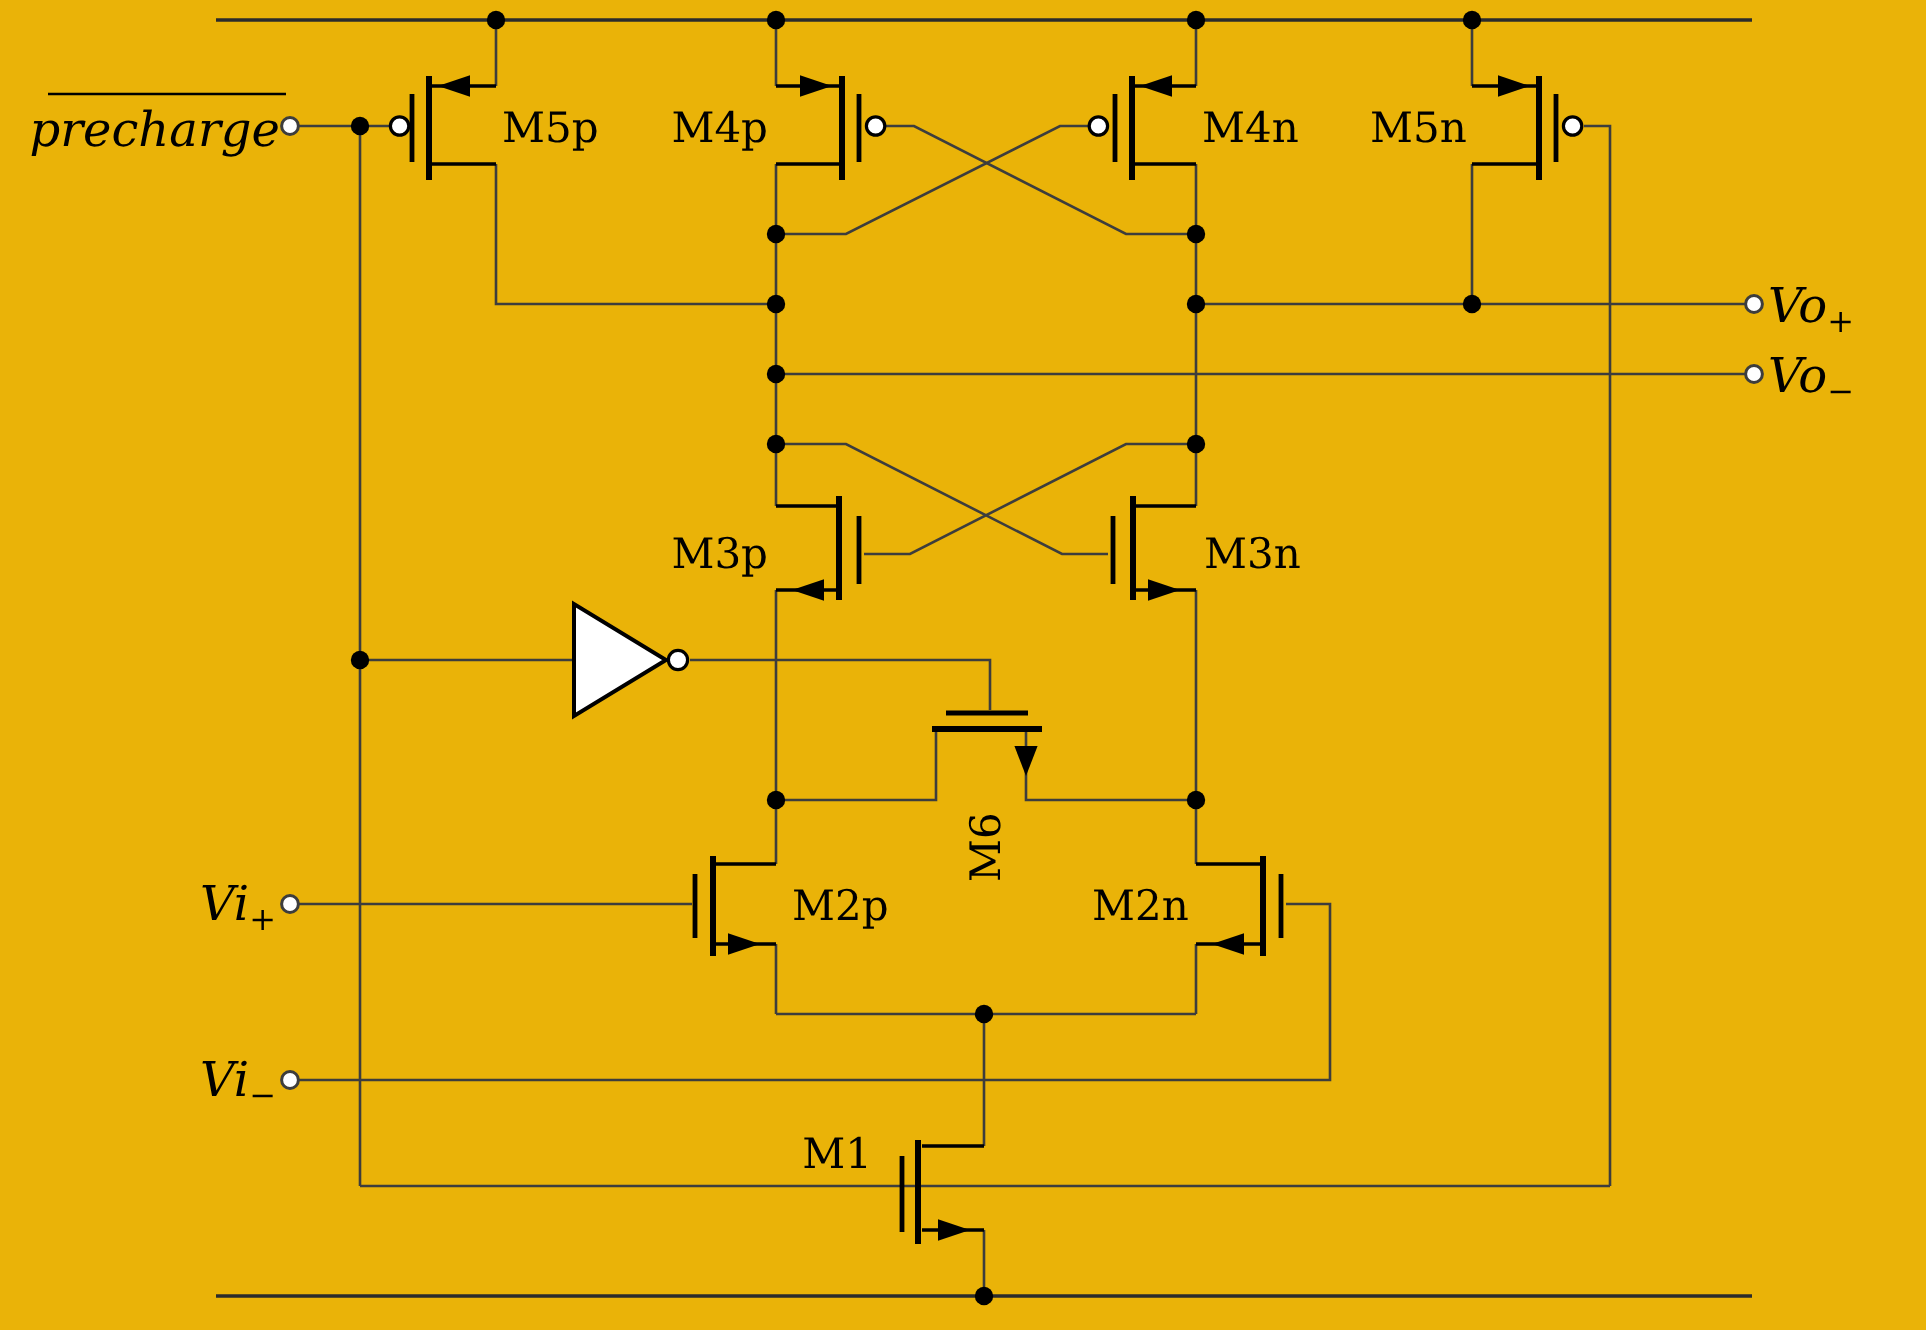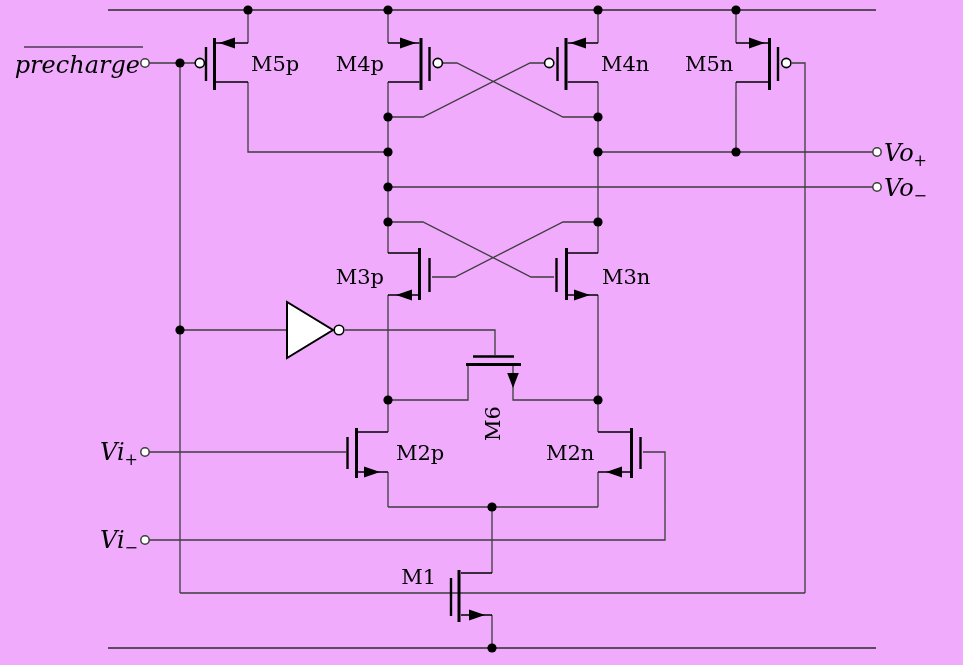--- a/index.html
+++ b/index.html
@@ -1,16 +1,16 @@
 <!DOCTYPE html>
 <html><head>
 <meta charset="utf-8">
 <style>
   html,body{margin:0;padding:0;background:#ffffff;}
-  .stage{width:963px;height:665px;position:relative;background:#f0abfc;overflow:hidden;}
+  .stage{width:963px;height:665px;position:relative;background:#eab308;overflow:hidden;}
   svg{display:block;}
   .wire{stroke:#3d3d3d;stroke-width:1.3;fill:none;}
   .rail{stroke:#2b2b2b;stroke-width:1.7;fill:none;}
   .lead{stroke:#000;stroke-width:1.7;fill:none;}
   .bar{stroke:#000;stroke-width:3;fill:none;stroke-linecap:butt;}
   .gbar{stroke:#000;stroke-width:2.4;fill:none;stroke-linecap:butt;}
   .arrow{fill:#000;stroke:none;}
   .dot{fill:#000;stroke:none;}
   .term{fill:#fff;stroke:#3d3d3d;stroke-width:1.5;}
   .bubble{fill:#fff;stroke:#000;stroke-width:1.6;}

